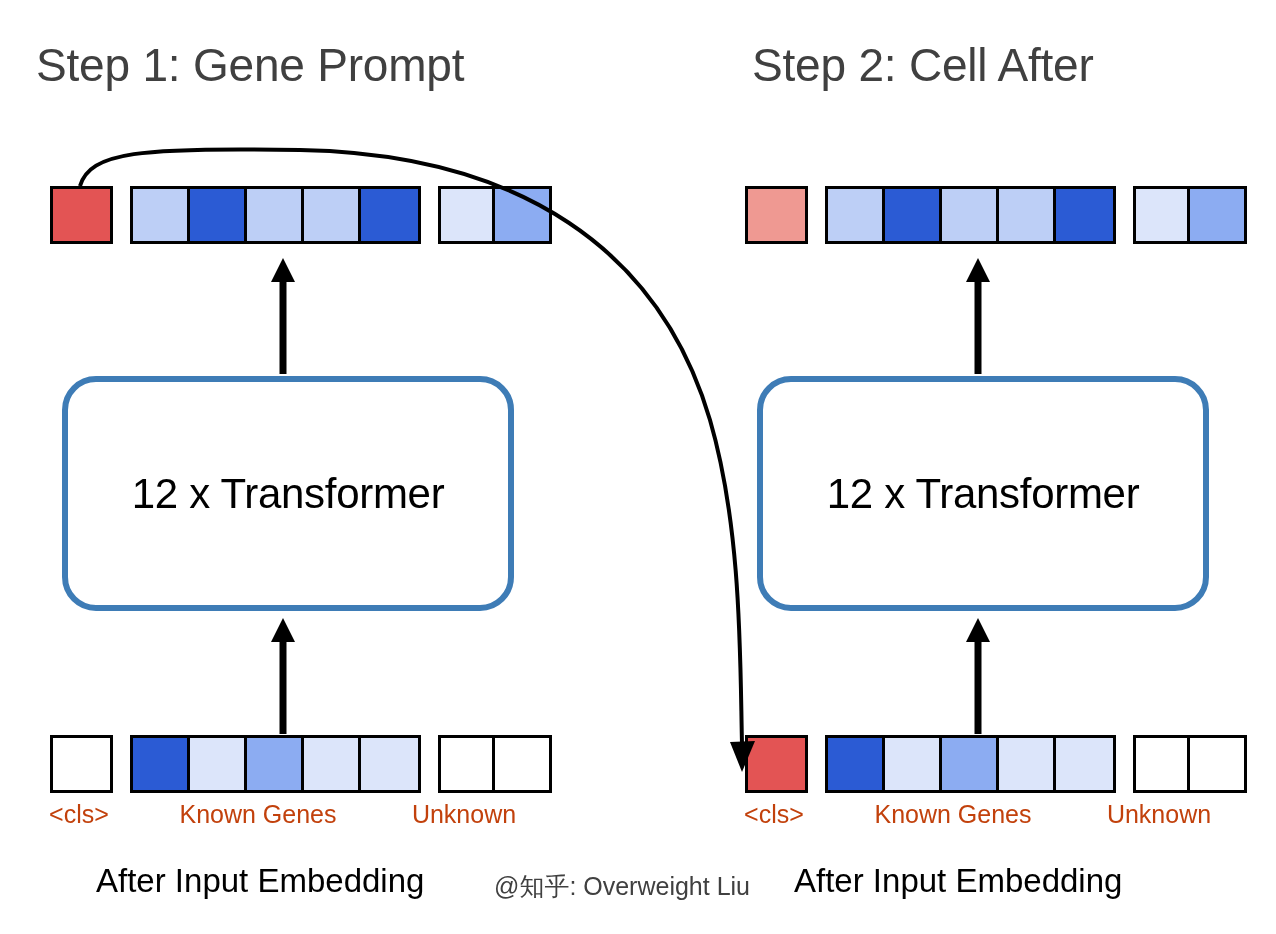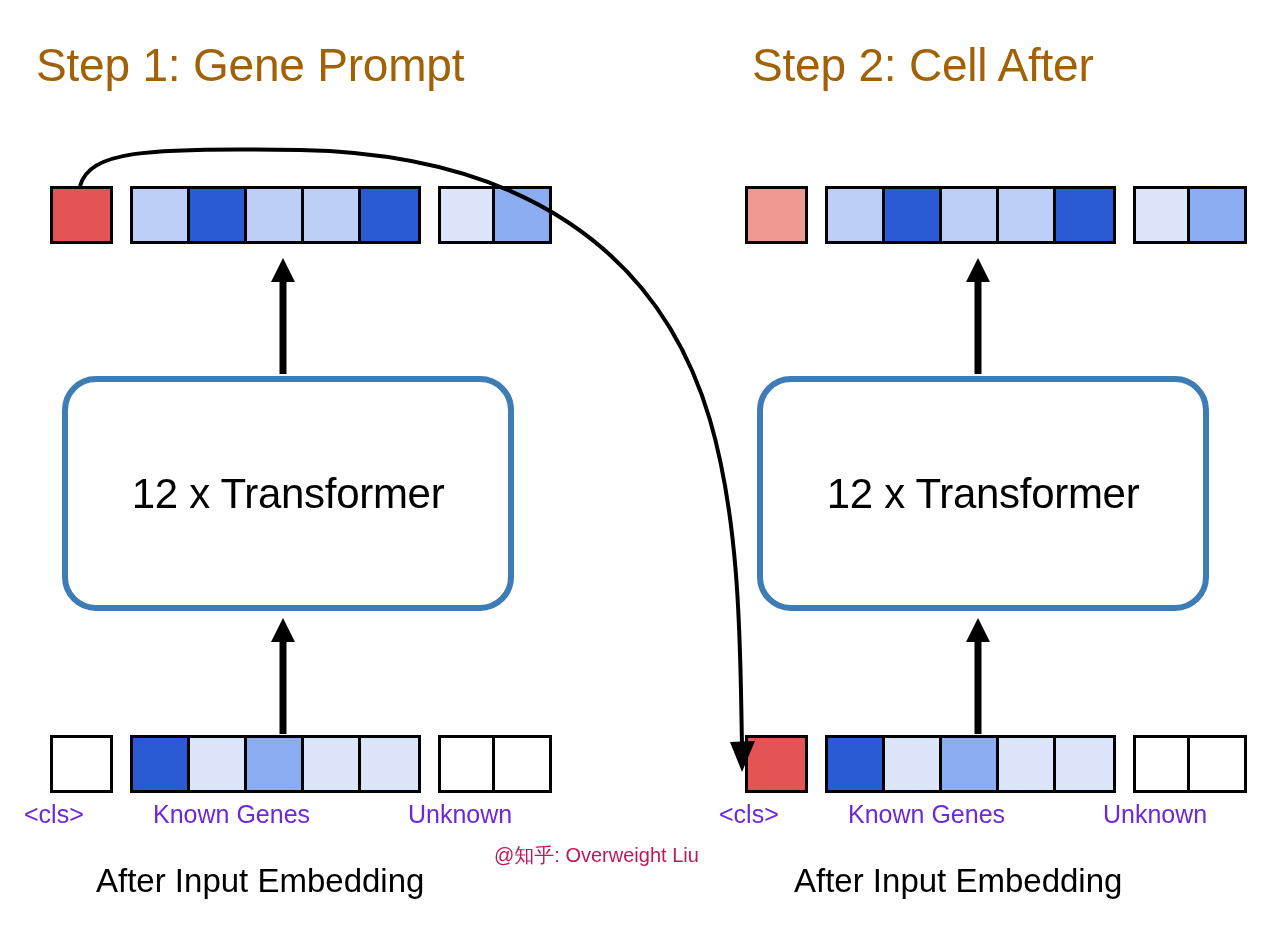--- a/index.html
+++ b/index.html
@@ -17,21 +17,21 @@
     height: 934px;
     background: #ffffff;
     overflow: hidden;
   }
 
   
   .step-title {
     position: absolute;
     font-size: 46px;
     font-weight: 400;
-    color: #a16207;
+    color: #404040;
     white-space: nowrap;
     letter-spacing: -0.2px;
   }
   #title-step1 { left: 36px;  top: 38px; }
   #title-step2 { left: 752px; top: 38px; }
 
   
   .token-row {
     position: absolute;
     height: 58px;
@@ -89,39 +89,39 @@
     top: 0;
     width: 1276px;
     height: 934px;
     pointer-events: none;
   }
 
   
   .seg-label {
     position: absolute;
     font-size: 25px;
-    color: #6d28d9;
-    white-space: nowrap;
-    text-align: left;
+    color: #c2410c;
+    white-space: nowrap;
+    text-align: center;
   }
 
   
   .footer-caption {
     position: absolute;
     font-size: 33px;
     color: #000000;
     white-space: nowrap;
   }
   #watermark {
     position: absolute;
-    font-size: 20px;
-    color: #be185d;
+    font-size: 25px;
+    color: #404040;
     white-space: nowrap;
     left: 494px;
-    top: 842px;
+    top: 870px;
   }
 </style>
 </head>
 <body>
 
 <div id="canvas">
 
   <div class="step-title" id="title-step1">Step 1: Gene Prompt</div>
   <div class="step-title" id="title-step2">Step 2: Cell After</div>
 

